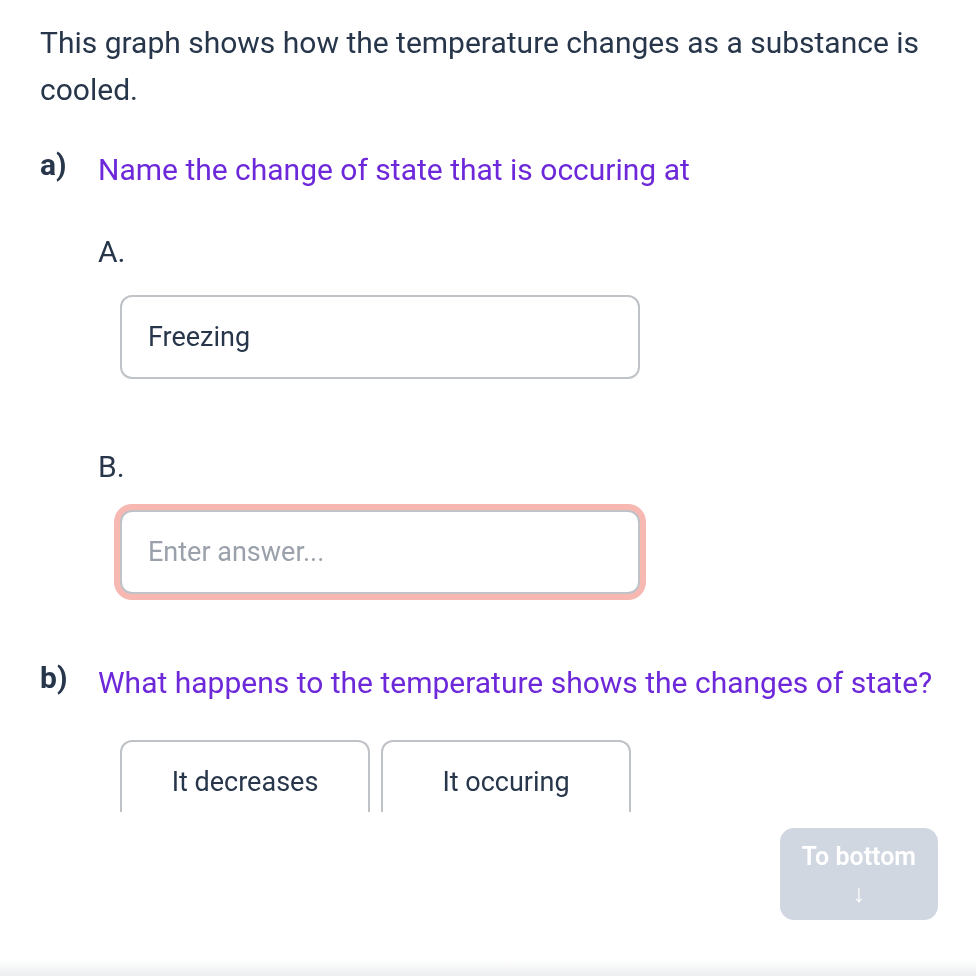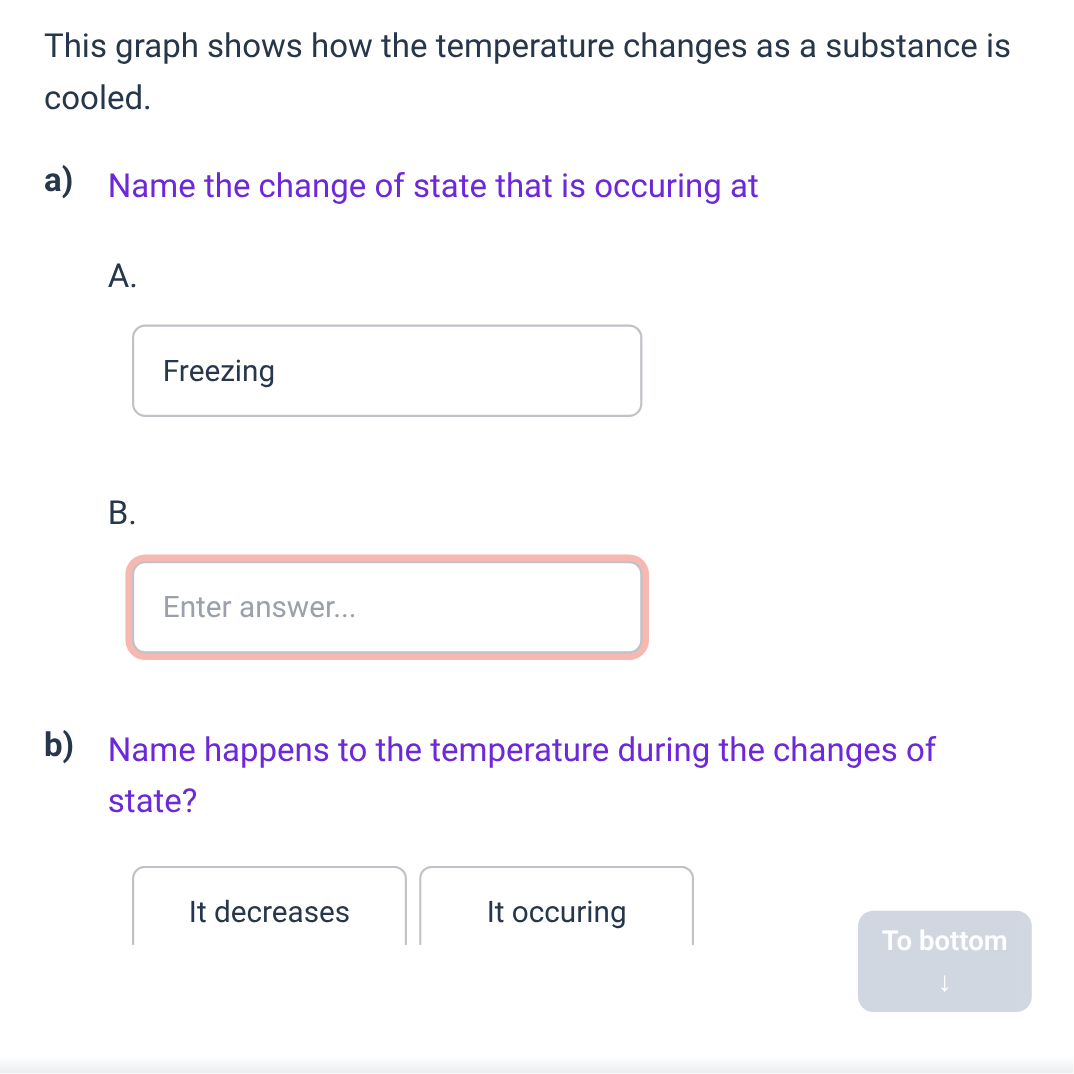--- a/index.html
+++ b/index.html
@@ -52,21 +52,21 @@
       font-weight: 400;
       margin-bottom: 26px;
     }
     .answer-input-wrap {
       margin-left: 22px;
       margin-bottom: 60px;
       position: relative;
       display: inline-block;
     }
     .answer-input {
-      width: 464px;
+      width: 520px;
       height: 84px;
       border: 2px solid #bfc2c7;
       border-radius: 12px;
       font-size: 27px;
       padding: 0 26px;
       color: #27364a;
       background: #ffffff;
       outline: none;
       font-family: inherit;
     }
@@ -151,21 +151,21 @@
         <div class="answer-input-wrap">
           <input type="text" class="answer-input highlight" placeholder="Enter answer..." style="">
         </div>
       </div>
     </div>
   </div>
 
   <div class="question" style="margin-top:6px;">
     <div class="q-label">b)</div>
     <div class="q-body">
-      <p class="q-text">Name happens to the temperature during the changes of state?</p>
+      <p class="q-text">What happens to the temperature shows the changes of state?</p>
       <div class="options-row">
         <button class="option-btn">It decreases</button>
         <button class="option-btn">It occuring</button>
       </div>
     </div>
   </div>
 
 </div>
 
 <div class="to-bottom-pill">

